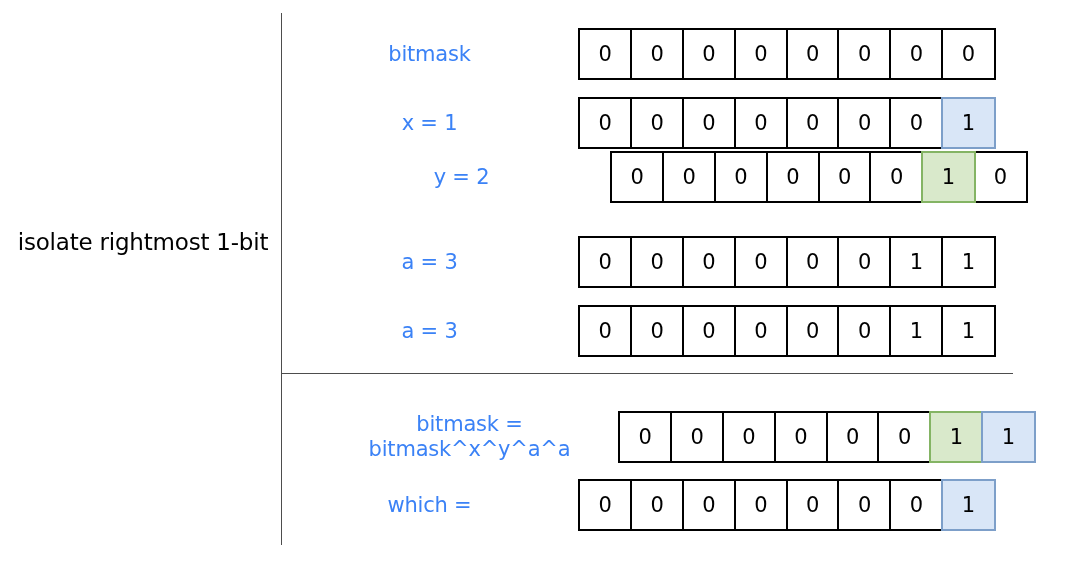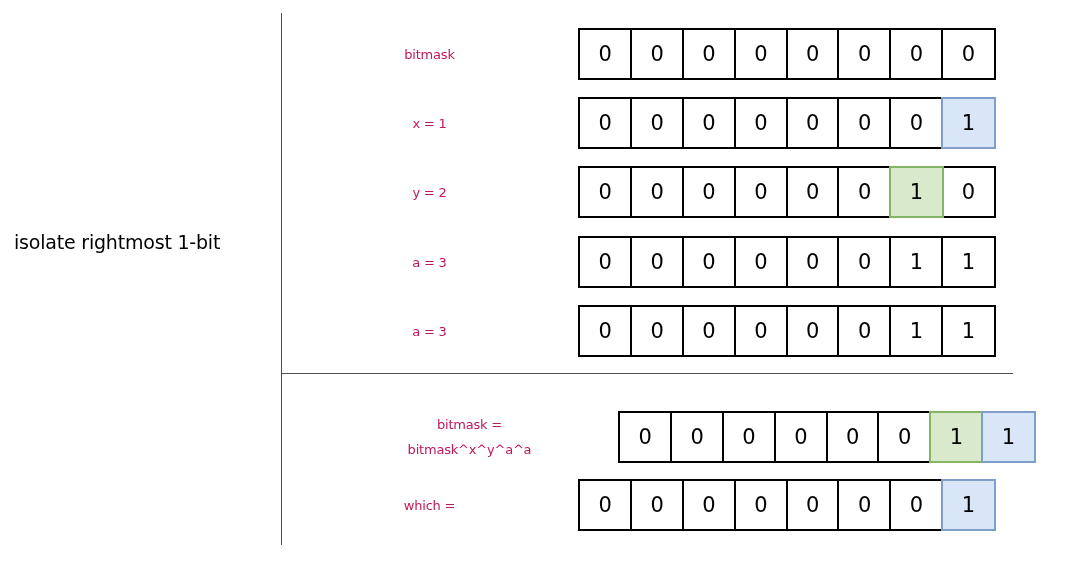--- a/index.html
+++ b/index.html
@@ -16,21 +16,22 @@
     font-family: "DejaVu Sans", "Liberation Sans", sans-serif;
     color: #000000;
   }
 
   
   #caption {
     position: absolute;
     left: 14px;
     top: 228px;
     width: 258px;
-    font-size: 19px;
+    text-align: center;
+    font-size: 23px;
     line-height: 29px;
     color: #000000;
     letter-spacing: -0.2px;
   }
   #caption .cap-line { display: block; white-space: nowrap; }
 
   
   #v-divider {
     position: absolute;
     left: 281px;
@@ -54,23 +55,23 @@
     left: 281px;
     width: 732px;
     height: 52px;
     display: flex;
     align-items: center;
   }
   .row-label {
     width: 297px;
     flex: 0 0 297px;
     text-align: center;
-    font-size: 13px;
+    font-size: 21px;
     line-height: 25px;
-    color: #be185d;
+    color: #3b82f6;
     letter-spacing: -0.2px;
   }
   .row-label .lbl-line { display: block; white-space: nowrap; }
 
   .cells {
     display: flex;
     height: 52px;
   }
   .cell {
     width: 54.4px;
@@ -133,21 +134,21 @@
         <div class="cell">0</div>
         <div class="cell">0</div>
         <div class="cell">0</div>
         <div class="cell">0</div>
         <div class="cell">0</div>
         <div class="cell">0</div>
         <div class="cell">0</div>
         <div class="cell hl-blue">1</div>
       </div>
     </div>
-    <div class="bitrow" style="top: 166px;">
+    <div class="bitrow" style="top: 151px; margin-left: 32px;">
       <div class="row-label">
         <span class="lbl-line">y = 2</span>
       </div>
       <div class="cells">
         <div class="cell">0</div>
         <div class="cell">0</div>
         <div class="cell">0</div>
         <div class="cell">0</div>
         <div class="cell">0</div>
         <div class="cell">0</div>

